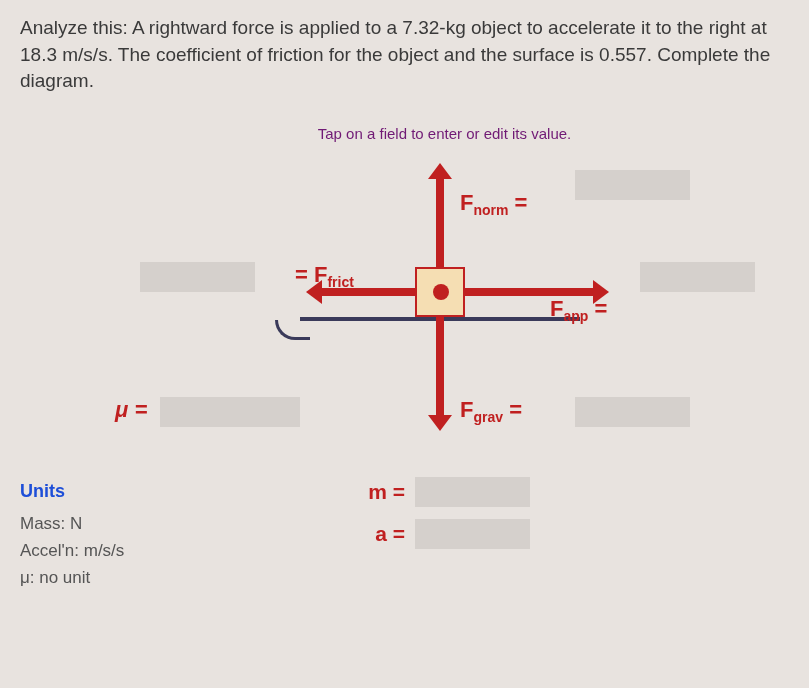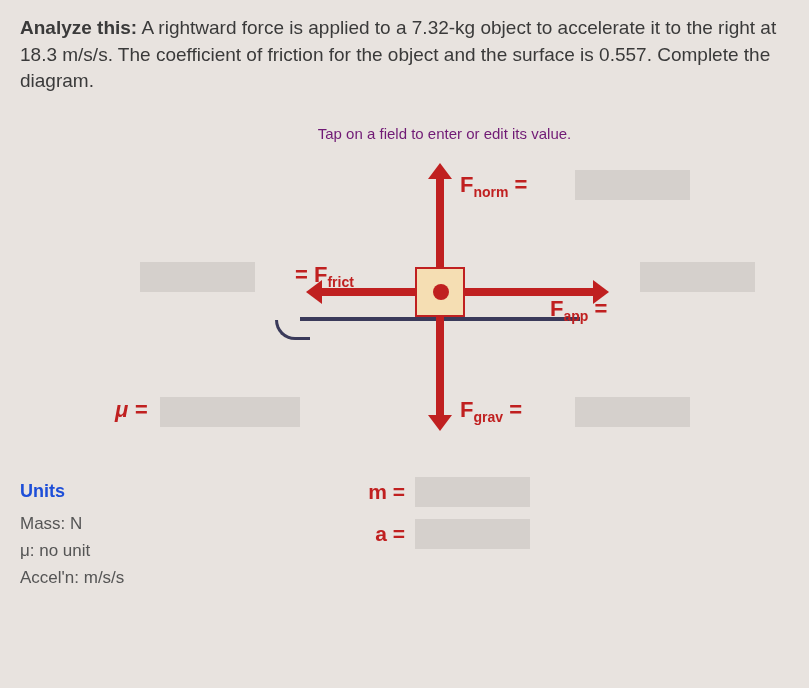--- a/index.html
+++ b/index.html
@@ -14,21 +14,21 @@
       height: 688px;
       padding: 15px 20px;
       color: #3a3a3a;
     }
     .problem-text {
       font-size: 19px;
       line-height: 1.4;
       margin-bottom: 30px;
     }
     .problem-text b {
-      font-weight: bold;
+      font-weight: normal;
     }
     .instruction {
       text-align: center;
       font-size: 15px;
       color: #701a75;
       margin-bottom: 25px;
       margin-left: 80px;
     }
     .diagram-area {
       position: relative;
@@ -159,21 +159,21 @@
       vertical-align: sub;
     }
     .input-box {
       background: #d5d0cc;
       width: 115px;
       height: 30px;
       border: none;
       display: inline-block;
       vertical-align: middle;
     }
-    .lbl-fnorm { left: 440px; top: 5px; }
+    .lbl-fnorm { left: 440px; top: 23px; }
     .lbl-ffrict { left: 275px; top: 95px; }
     .lbl-fapp { left: 530px; top: 93px; margin-top: 36px; }
     .lbl-fgrav { left: 440px; top: 230px; text-align: right; }
     .lbl-mu { left: 95px; top: 230px; font-style: italic; }
     .input-fnorm { left: 555px; top: 3px; }
     .input-ffrict { left: 120px; top: 95px; }
     .input-fapp { left: 620px; top: 95px; }
     .input-fgrav { left: 555px; top: 230px; }
     .input-mu { left: 140px; top: 230px; }
     .pos {
@@ -264,22 +264,22 @@
   </div>
   <div class="pos input-mu">
     <input class="input-box" style="width: 140px;" value="">
   </div>
 </div>
 
 <div class="bottom-section">
   <div class="units">
     <div class="units-title">Units</div>
     <div>Mass: N</div>
+    <div>Accel'n: m/s/s</div>
     <div>μ: no unit</div>
-    <div>Accel'n: m/s/s</div>
   </div>
   <div class="bottom-fields">
     <div class="field-row">
       <div class="field-label">m =</div>
       <input class="input-box" value="" style="">
     </div>
     <div class="field-row">
       <div class="field-label">a =</div>
       <input class="input-box" value="" style="">
     </div>

